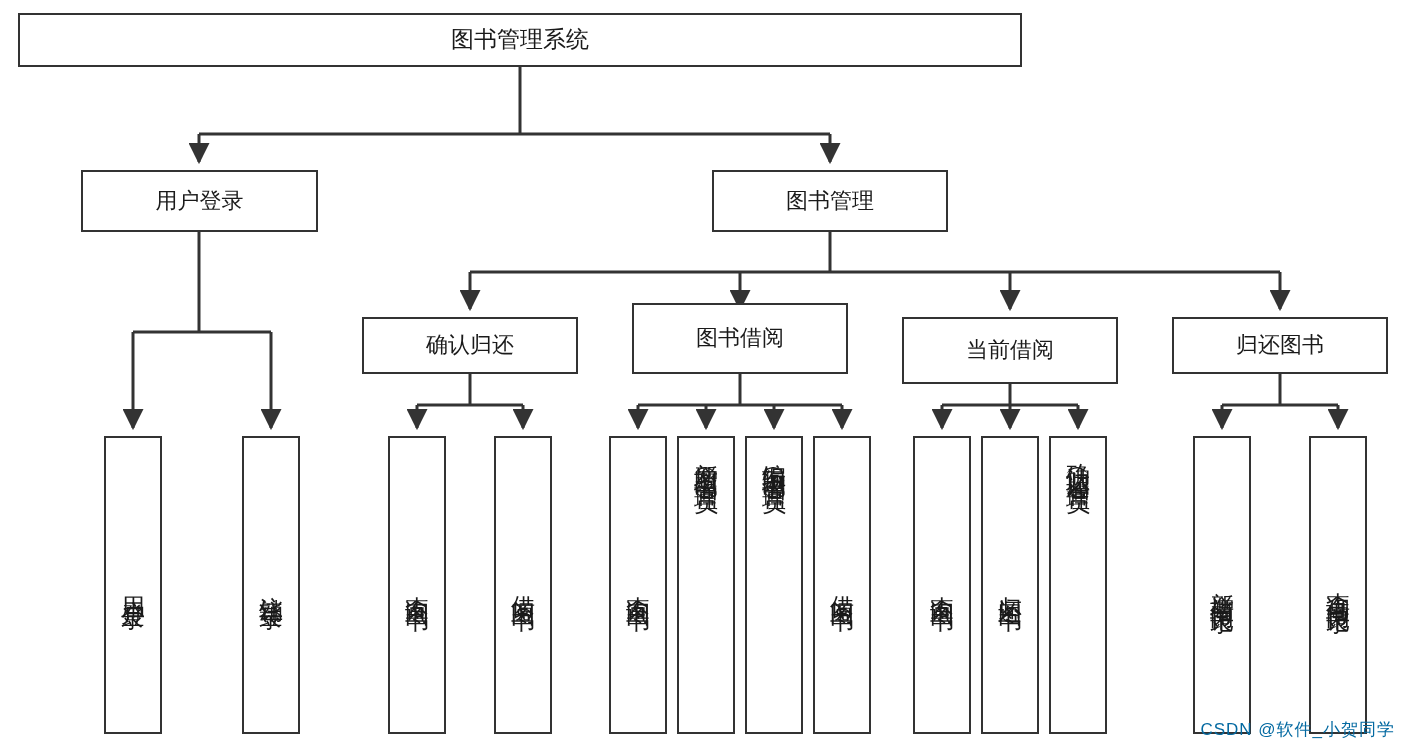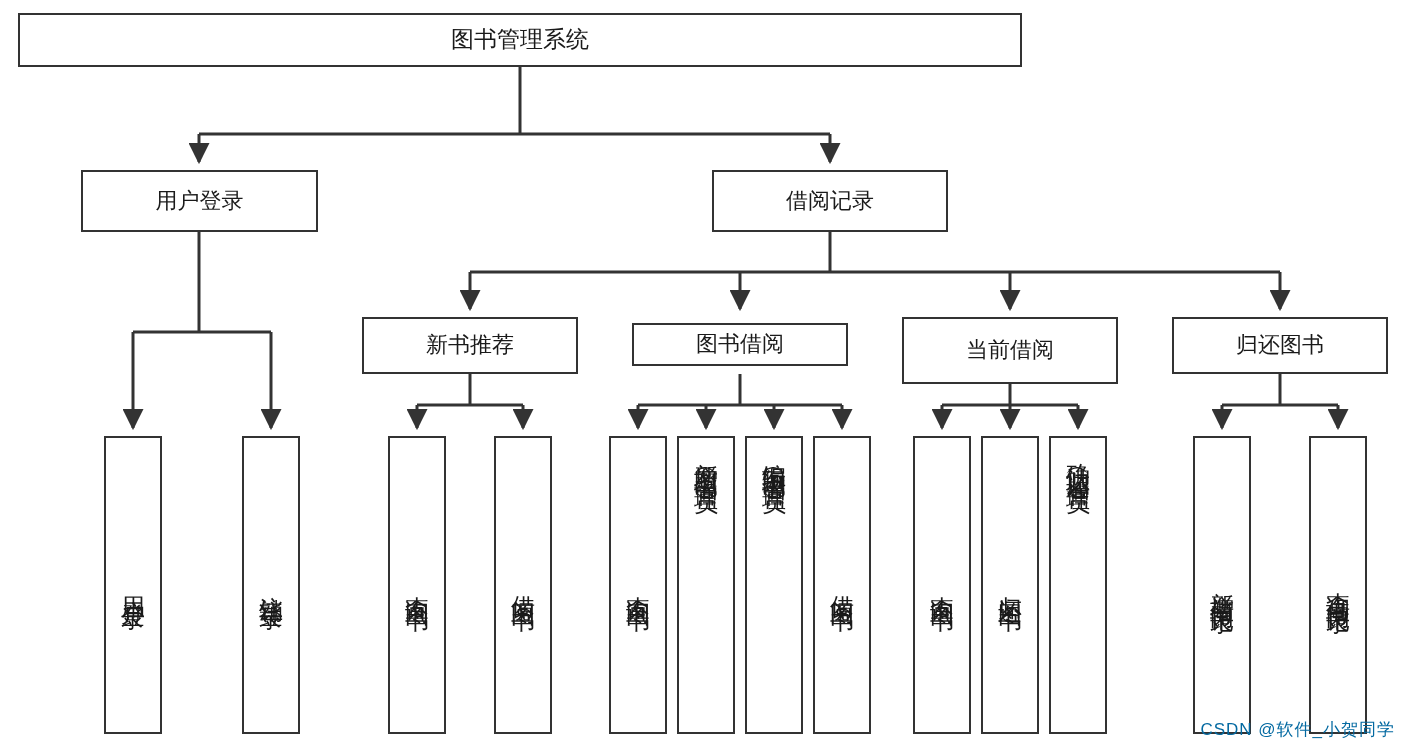--- a/index.html
+++ b/index.html
@@ -125,28 +125,28 @@
 
   <div class="node root" style="left:18px;top:13px;width:1004px;height:54px;">
     <span class="label">图书管理系统</span>
   </div>
 
   <div class="node hbox" style="left:81px;top:170px;width:237px;height:62px;">
     <span class="label">用户登录</span>
   </div>
 
   <div class="node hbox" style="left:712px;top:170px;width:236px;height:62px;">
-    <span class="label">借阅记录</span>
+    <span class="label">图书管理</span>
   </div>
 
   <div class="node hbox" style="left:362px;top:317px;width:216px;height:57px;">
-    <span class="label">新书推荐</span>
-  </div>
-
-  <div class="node hbox" style="left:632px;top:323px;width:216px;height:43px;">
+    <span class="label">确认归还</span>
+  </div>
+
+  <div class="node hbox" style="left:632px;top:303px;width:216px;height:71px;">
     <span class="label">图书借阅</span>
   </div>
 
   <div class="node hbox" style="left:902px;top:317px;width:216px;height:67px;">
     <span class="label">当前借阅</span>
   </div>
 
   <div class="node hbox" style="left:1172px;top:317px;width:216px;height:57px;">
     <span class="label">归还图书</span>
   </div>

